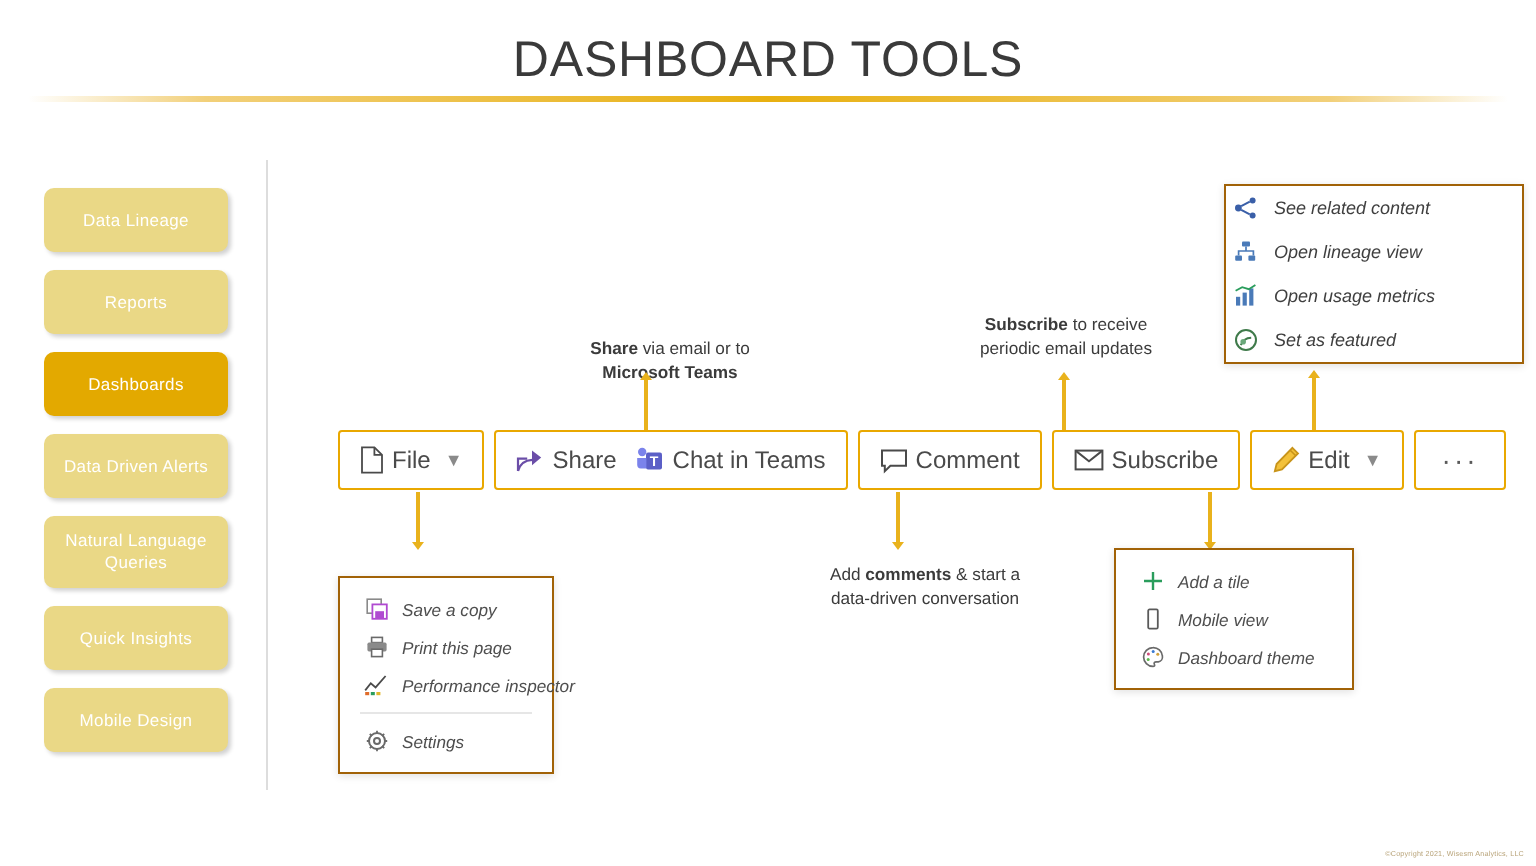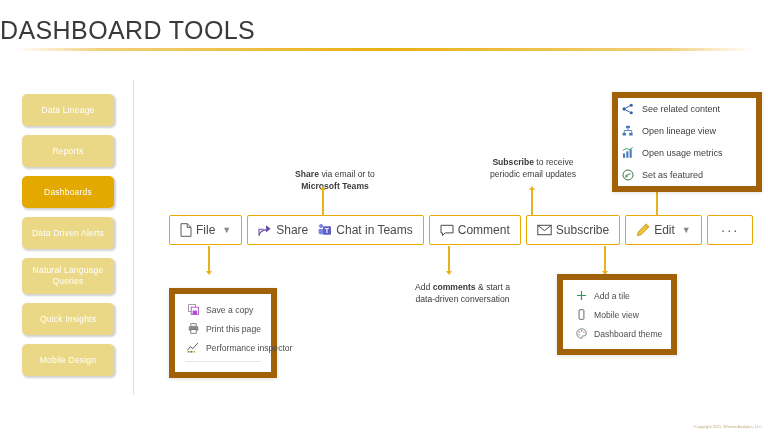--- a/index.html
+++ b/index.html
@@ -14,21 +14,21 @@
     overflow: hidden;
     position: relative;
   }
 
   
   #slide-title {
     position: absolute;
     top: 16px;
     left: 0;
     width: 768px;
-    text-align: left;
+    text-align: center;
     font-size: 25px;
     font-weight: 400;
     letter-spacing: 0.4px;
     color: #3a3a3a;
   }
   #title-rule {
     position: absolute;
     top: 48px;
     left: 14px;
     width: 740px;
@@ -150,24 +150,25 @@
     border-left: 3.2px solid transparent;
     border-right: 3.2px solid transparent;
   }
   .arrow-up { border-bottom: 4.5px solid #e9b21c; }
   .arrow-down { border-top: 4.5px solid #e9b21c; }
 
   
   .menu {
     position: absolute;
     background: #ffffff;
-    border: 6px solid #a16207;
+    border: 1px solid #a16207;
     box-shadow: 0 1px 4px rgba(0,0,0,0.12);
     padding: 6px 0;
     box-sizing: border-box;
+    font-style: italic;
   }
   .menu-item {
     display: flex;
     align-items: center;
     gap: 7px;
     padding: 4px 12px;
     font-size: 8.6px;
     color: #4e4e4e;
     white-space: nowrap;
   }
@@ -375,20 +376,30 @@
       <svg class="ic" width="12" height="11" viewBox="0 0 12 11">
         <path d="M0.6 8.2L3.4 4.6l2.4 2.1L10.8 1" fill="none" stroke="#4a4a4a" stroke-width="0.9"></path>
         <rect x="0.6" y="9" width="2" height="1.6" fill="#e06c2a"></rect>
         <rect x="3.4" y="9" width="2" height="1.6" fill="#2a9d5c"></rect>
         <rect x="6.2" y="9" width="2" height="1.6" fill="#e0b72a"></rect>
       </svg>
     </span>
     <span>Performance inspector</span>
   </div>
   <div class="menu-sep"></div>
+  <div class="menu-item">
+    <span class="mi-icon">
+      <svg class="ic" width="11" height="11" viewBox="0 0 11 11">
+        <circle cx="5.5" cy="5.5" r="4" fill="none" stroke="#6a6a6a" stroke-width="1"></circle>
+        <circle cx="5.5" cy="5.5" r="1.5" fill="none" stroke="#6a6a6a" stroke-width="1"></circle>
+        <path d="M5.5 0.4v1.6M5.5 9v1.6M0.4 5.5h1.6M9 5.5h1.6M1.9 1.9l1.1 1.1M8 8l1.1 1.1M9.1 1.9L8 3M3 8l-1.1 1.1" stroke="#6a6a6a" stroke-width="0.9"></path>
+      </svg>
+    </span>
+    <span>Settings</span>
+  </div>
 </div>
 
 <div class="menu" style="left:557px; top:274px; width:120px;">
   <div class="menu-item">
     <span class="mi-icon">
       <svg class="ic" width="11" height="11" viewBox="0 0 11 11">
         <path d="M5.5 1v9M1 5.5h9" stroke="#2a9d5c" stroke-width="1.2"></path>
       </svg>
     </span>
     <span>Add a tile</span>

